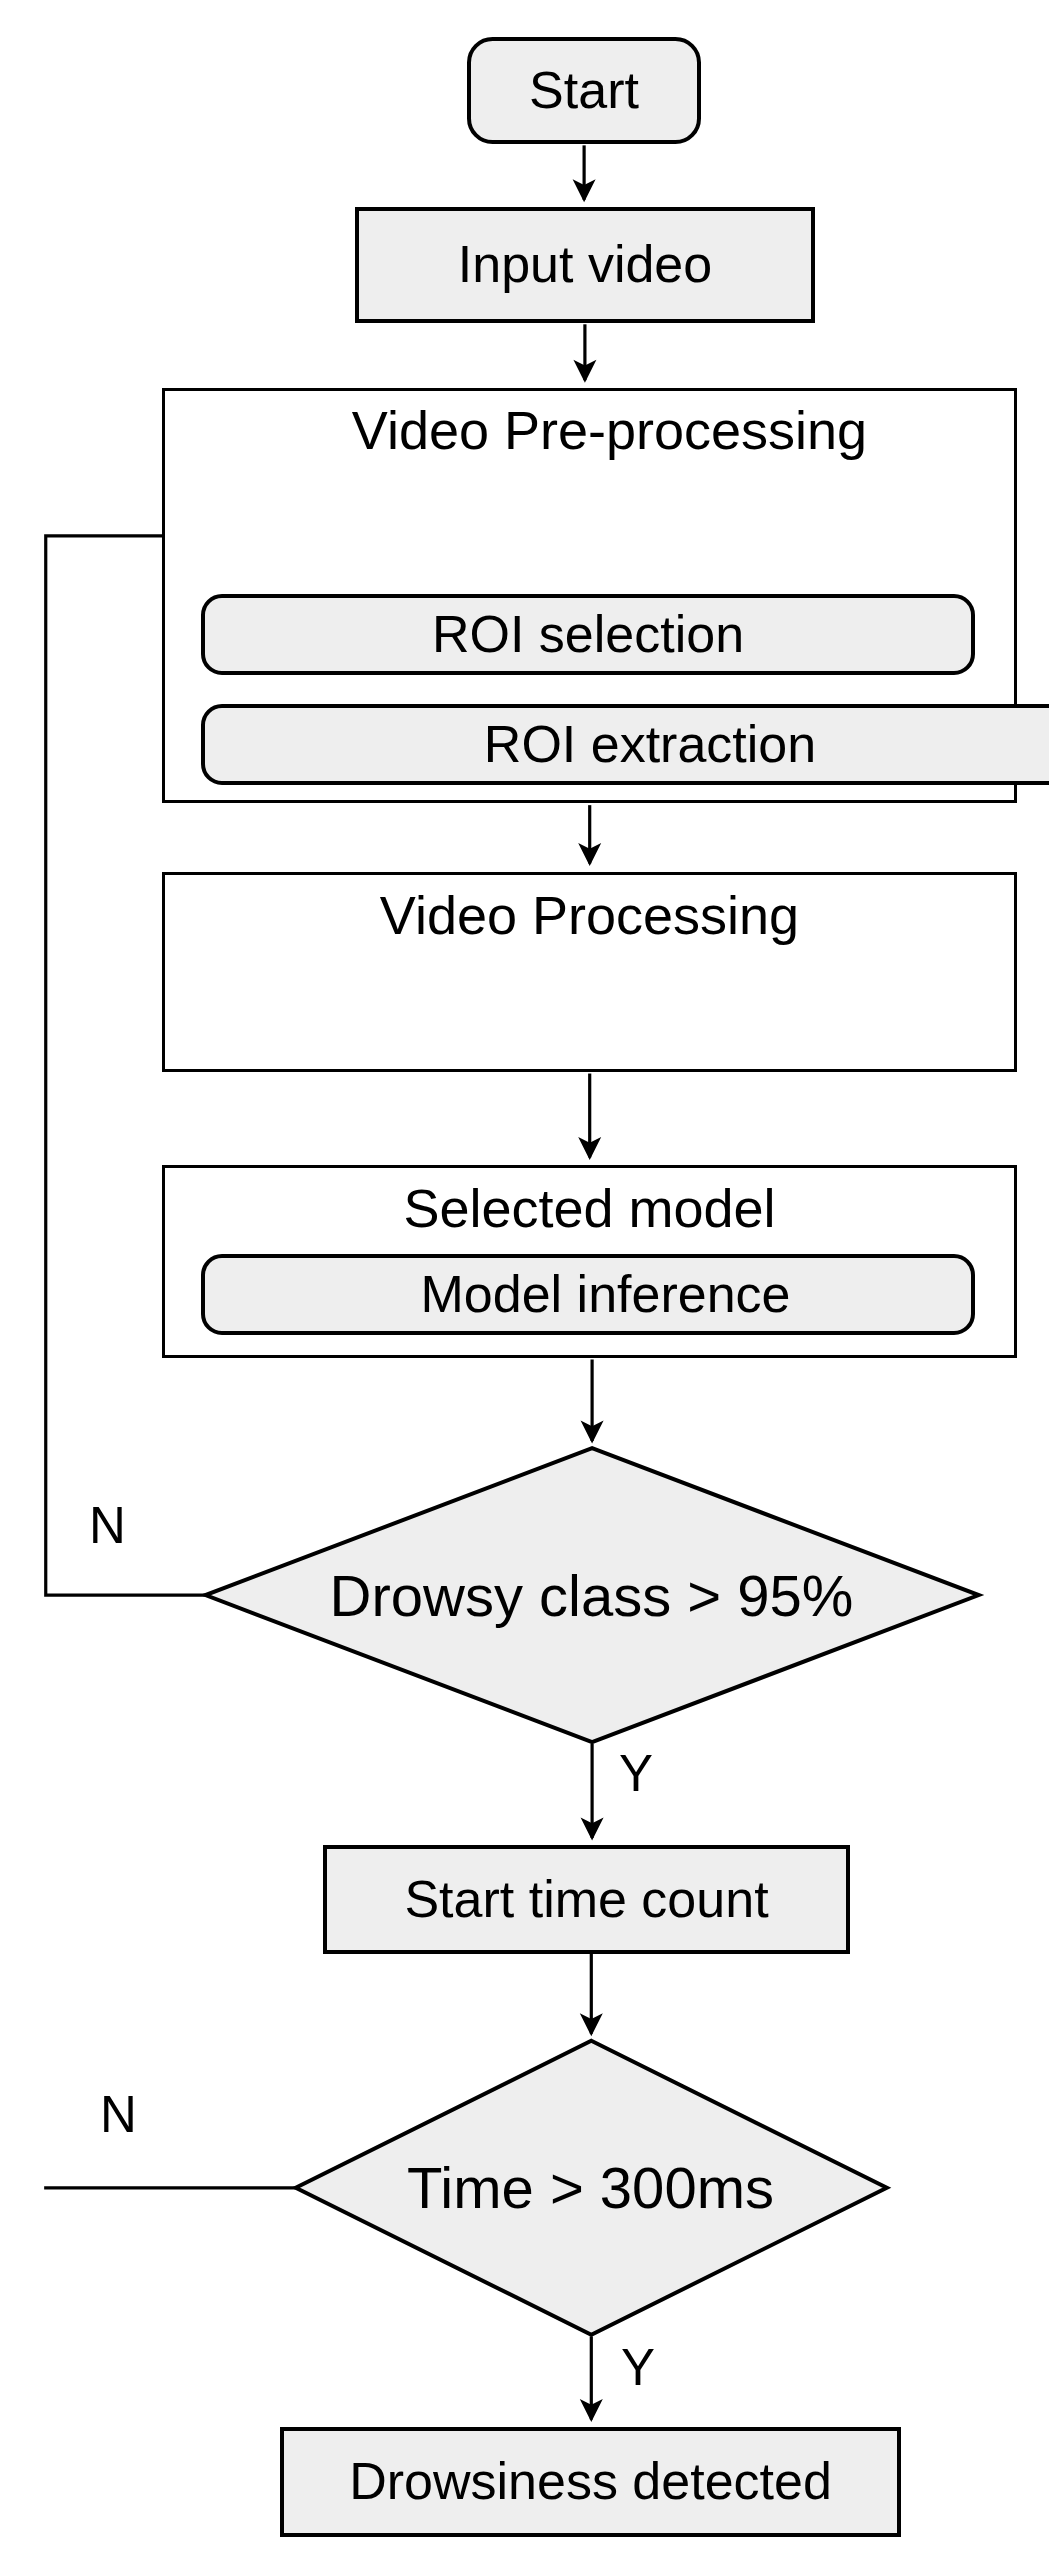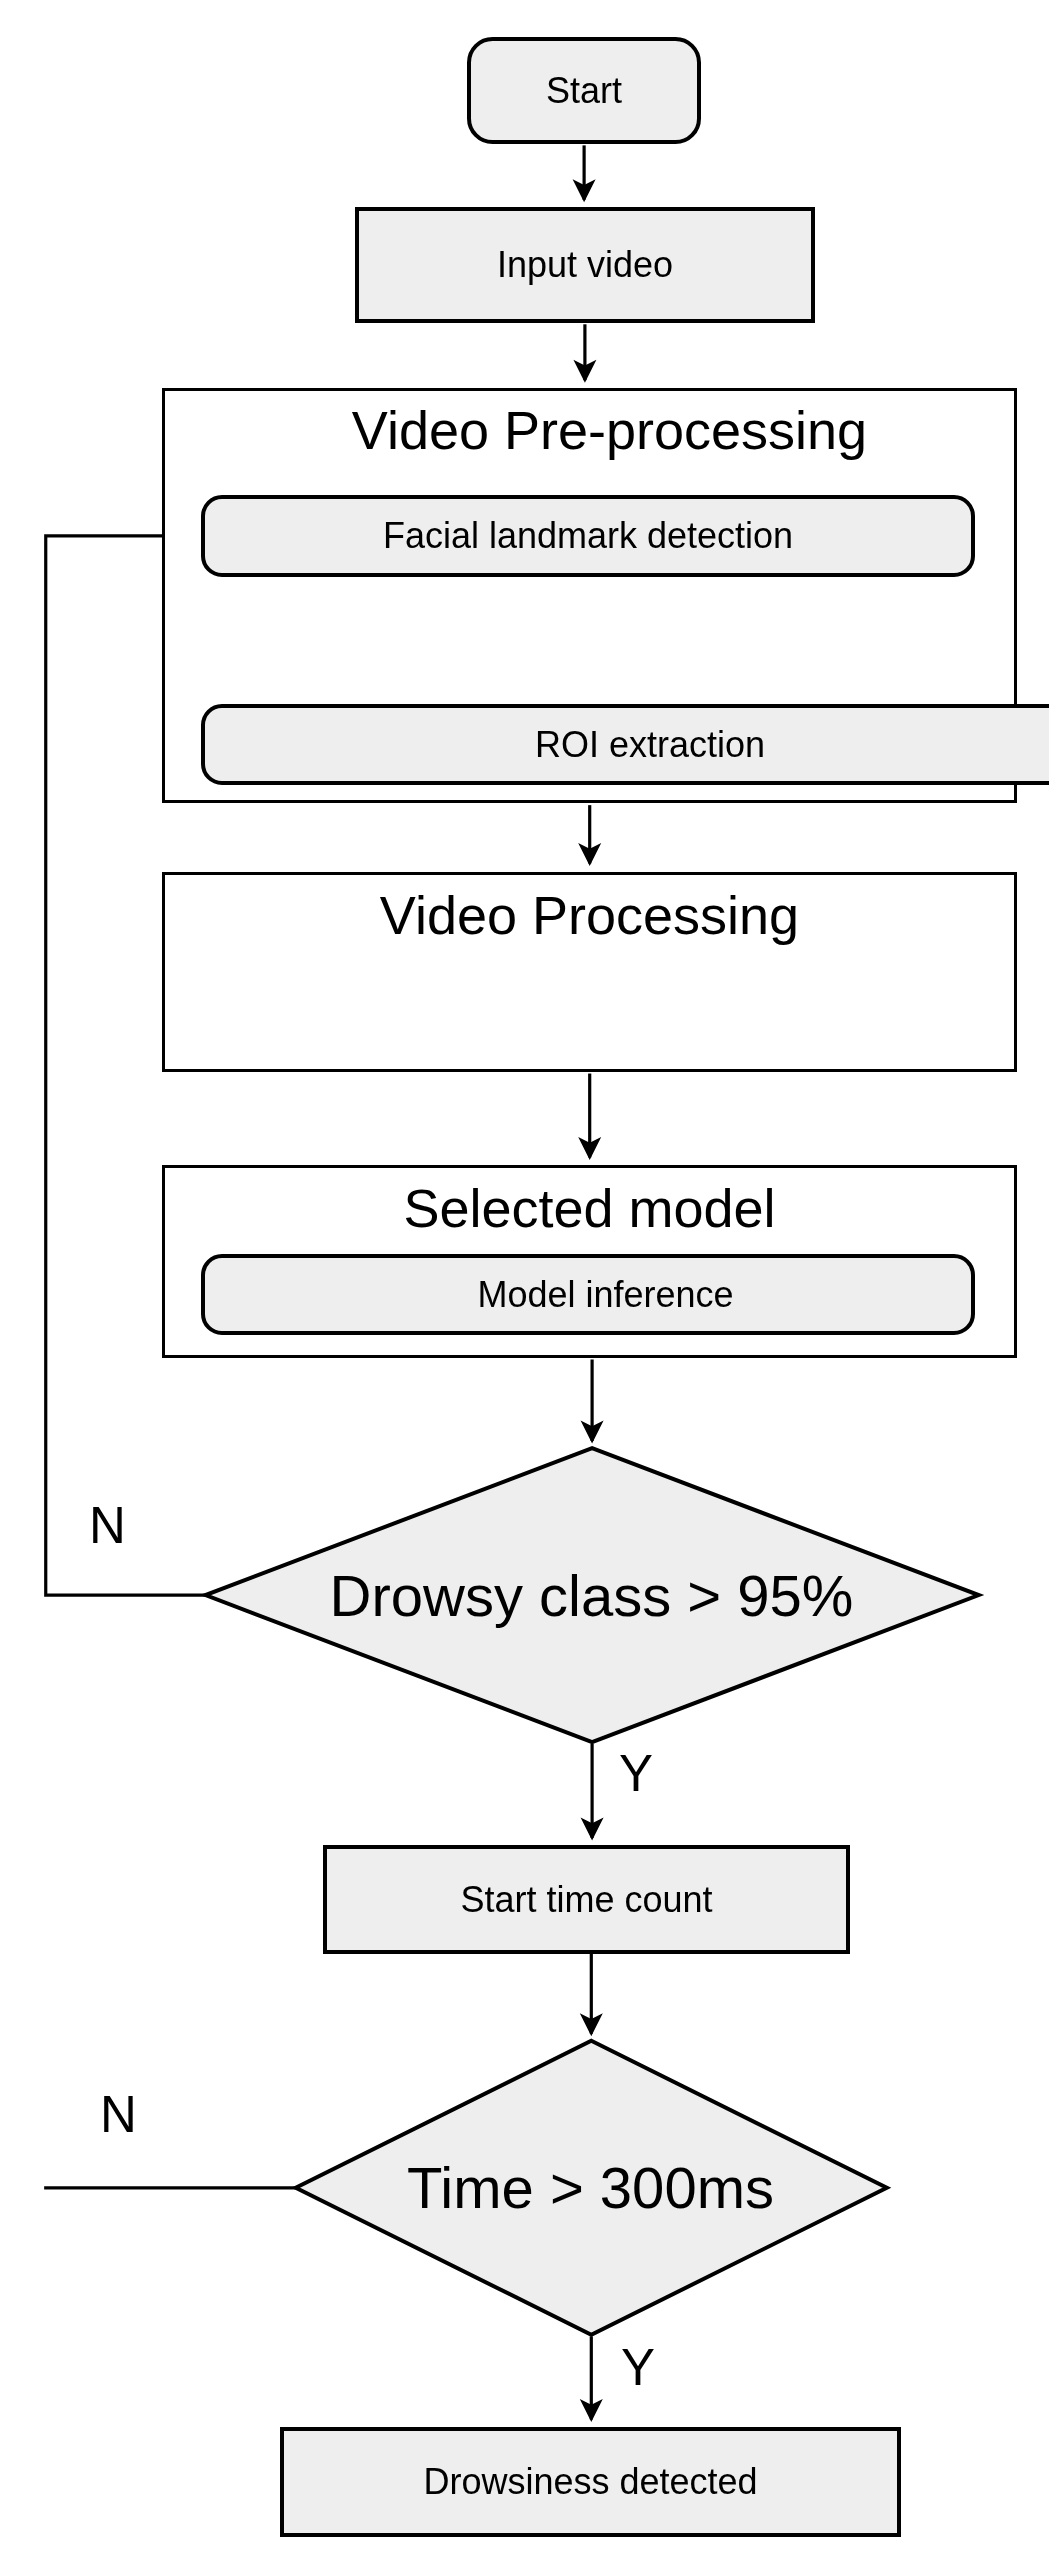--- a/index.html
+++ b/index.html
@@ -19,21 +19,21 @@
     overflow:hidden;
   }
   svg.wires{position:absolute;left:0;top:0;width:1050px;height:2576px;}
   .wire{stroke:var(--stroke);stroke-width:4;fill:none;}
   .shape{fill:var(--node-fill);stroke:var(--stroke);stroke-width:5;}
   .node{
     position:absolute;box-sizing:border-box;
     display:flex;align-items:center;justify-content:center;
     background:var(--node-fill);
     border:4.8px solid var(--stroke);
-    font-size:36px;line-height:1.1;text-align:center;
+    font-size:52px;line-height:1.1;text-align:center;
     white-space:nowrap;
   }
   .terminator{border-radius:25.6px;}
   .subprocess{border-radius:21px;border-width:4px;}
   .container{
     position:absolute;box-sizing:border-box;
     background:var(--container-fill);
     border:3.2px solid var(--stroke);
   }
   .container-title{
@@ -81,22 +81,22 @@
     <span>Start</span>
   </div>
 
   <div class="node" style="left:355px;top:207px;width:460px;height:116px;">
     <span>Input video</span>
   </div>
 
   <div class="container" style="left:162px;top:388px;width:855px;height:415px;">
     <div class="container-title" style="top:9.6px;margin-left:20px;">Video Pre-processing</div>
   </div>
-  <div class="node subprocess" style="left:201px;top:495px;width:774px;height:82px;">
-    <span>Facial landmark detection</span>
+  <div class="node subprocess" style="left:201px;top:594px;width:774px;height:81px;">
+    <span>ROI selection</span>
   </div>
   <div class="node subprocess" style="left:201px;top:704px;width:898px;height:81px;">
     <span>ROI extraction</span>
   </div>
 
   <div class="container" style="left:162px;top:872px;width:855px;height:200px;">
     <div class="container-title" style="top:11.2px;">Video Processing</div>
   </div>
 
   <div class="container" style="left:162px;top:1165px;width:855px;height:193px;">

